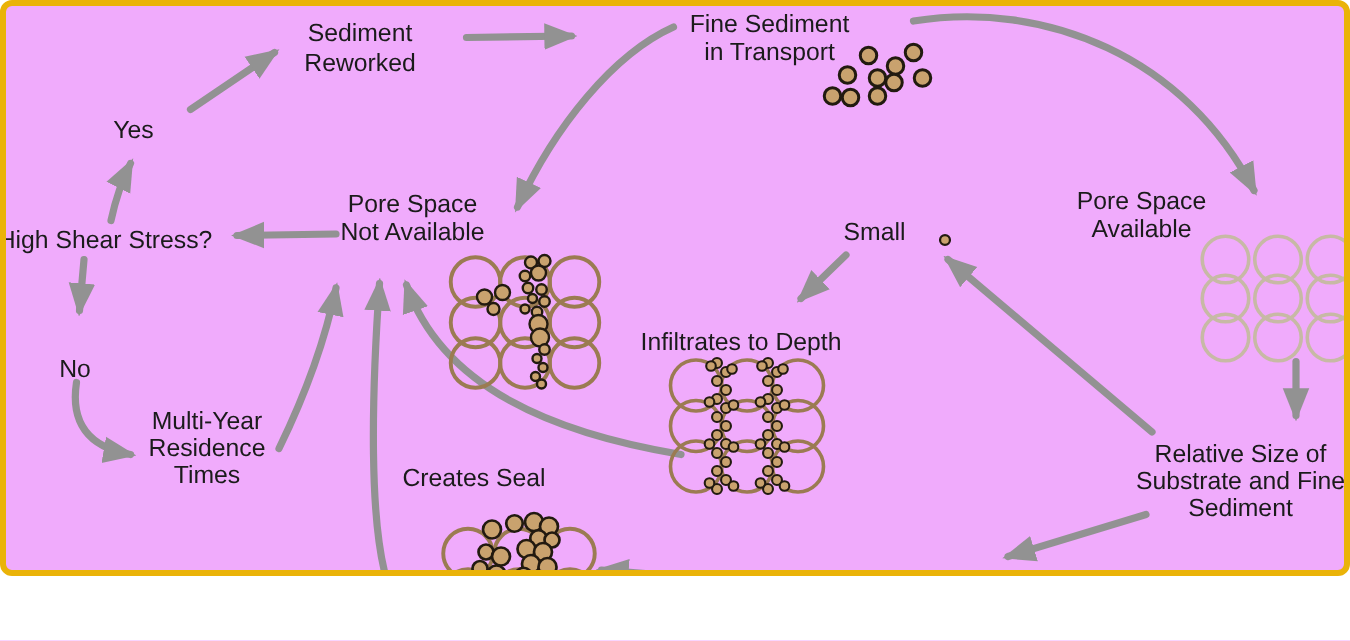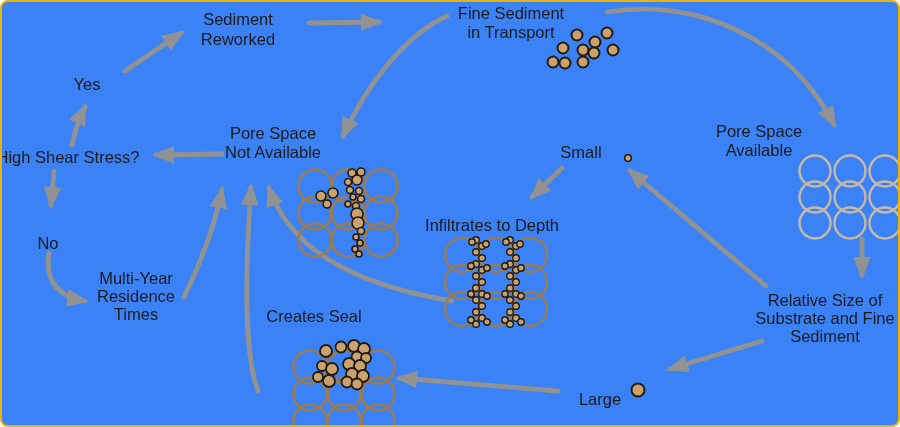--- a/index.html
+++ b/index.html
@@ -1,22 +1,22 @@
 <!DOCTYPE html>
 <html><head>
 <meta charset="utf-8">
 <style>
   html,body{margin:0;padding:0;background:#ffffff;}
   .frame{
     box-sizing:border-box;
-    width:900px;height:427px;
-    border:2px solid #eab308;
+    width:900px;height:384px;
+    border:4px solid #eab308;
     border-radius:8px;
     overflow:hidden;
-    background:#3b82f6;
+    background:#f0abfc;
     position:relative;
   }
   svg{display:block;}
   text{
     font-family:"Liberation Sans","DejaVu Sans",sans-serif;
     fill:#1b1b1b;
   }
   .lbl{font-size:16.5px;text-anchor:middle;}
   .arrow{fill:none;stroke:#929292;stroke-width:4.8;stroke-linecap:round;}
 </style>

